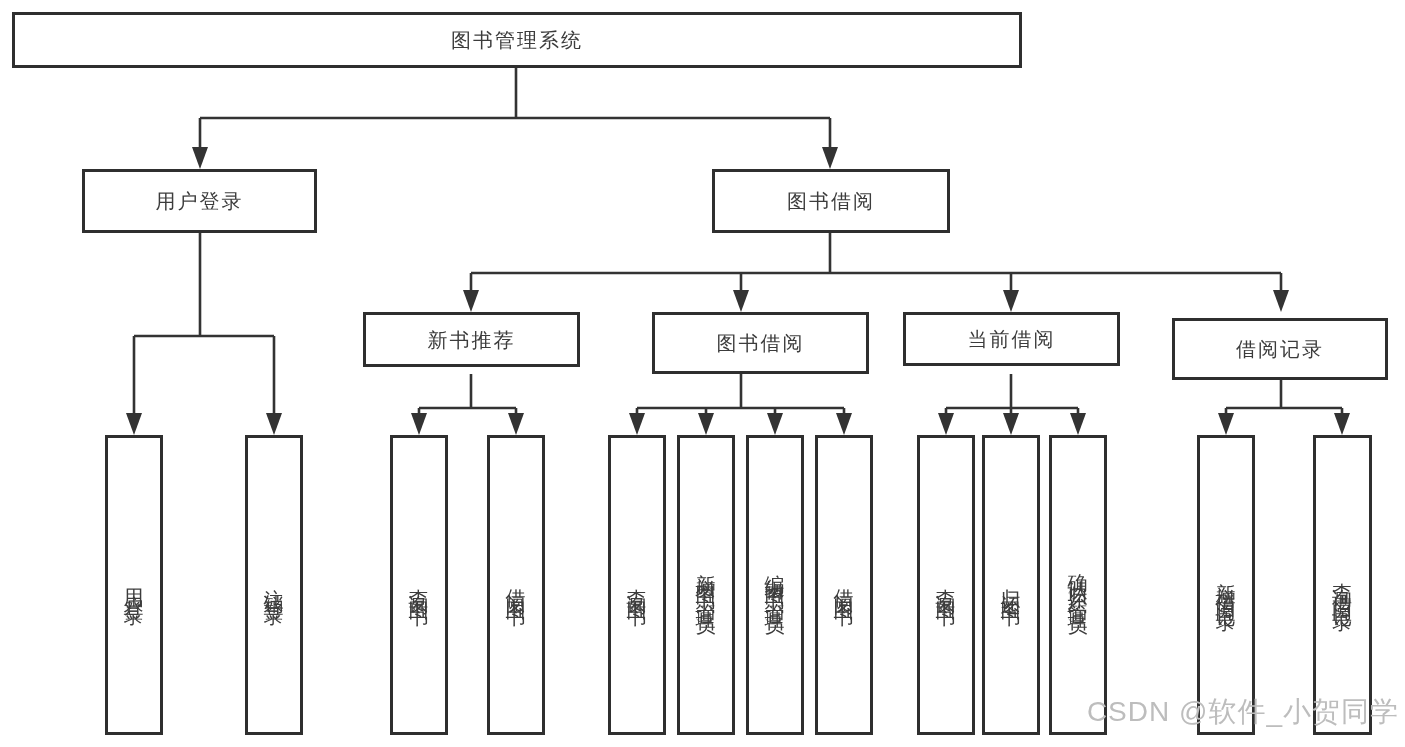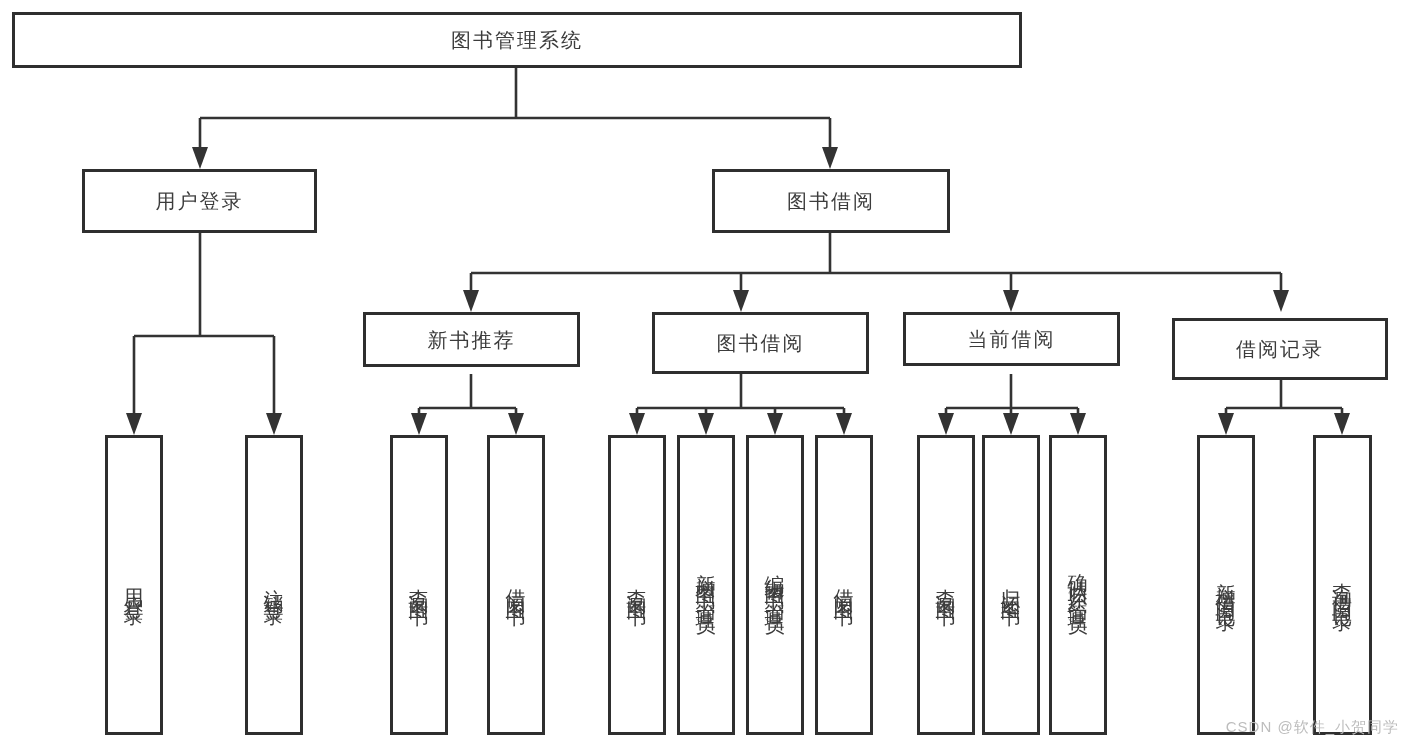--- a/index.html
+++ b/index.html
@@ -21,22 +21,22 @@
   }
   .node span{
     color:var(--text); font-size:20px; letter-spacing:2px; line-height:1.2;
     white-space:nowrap;
   }
   .node.v span{
     writing-mode:vertical-rl; text-orientation:mixed;
     letter-spacing:6px; font-size:20px; white-space:normal;
   }
   .watermark{
-    position:absolute; right:6px; bottom:10px; z-index:5;
-    color:var(--wm); font-size:15px; letter-spacing:1px;
+    position:absolute; right:6px; bottom:16px; z-index:5;
+    color:var(--wm); font-size:28px; letter-spacing:1px;
   }
 </style>
 </head>
 <body>
 
 <div class="stage">
 
   <svg class="wires" viewBox="0 0 1405 747" aria-hidden="true">
 
     <g>

